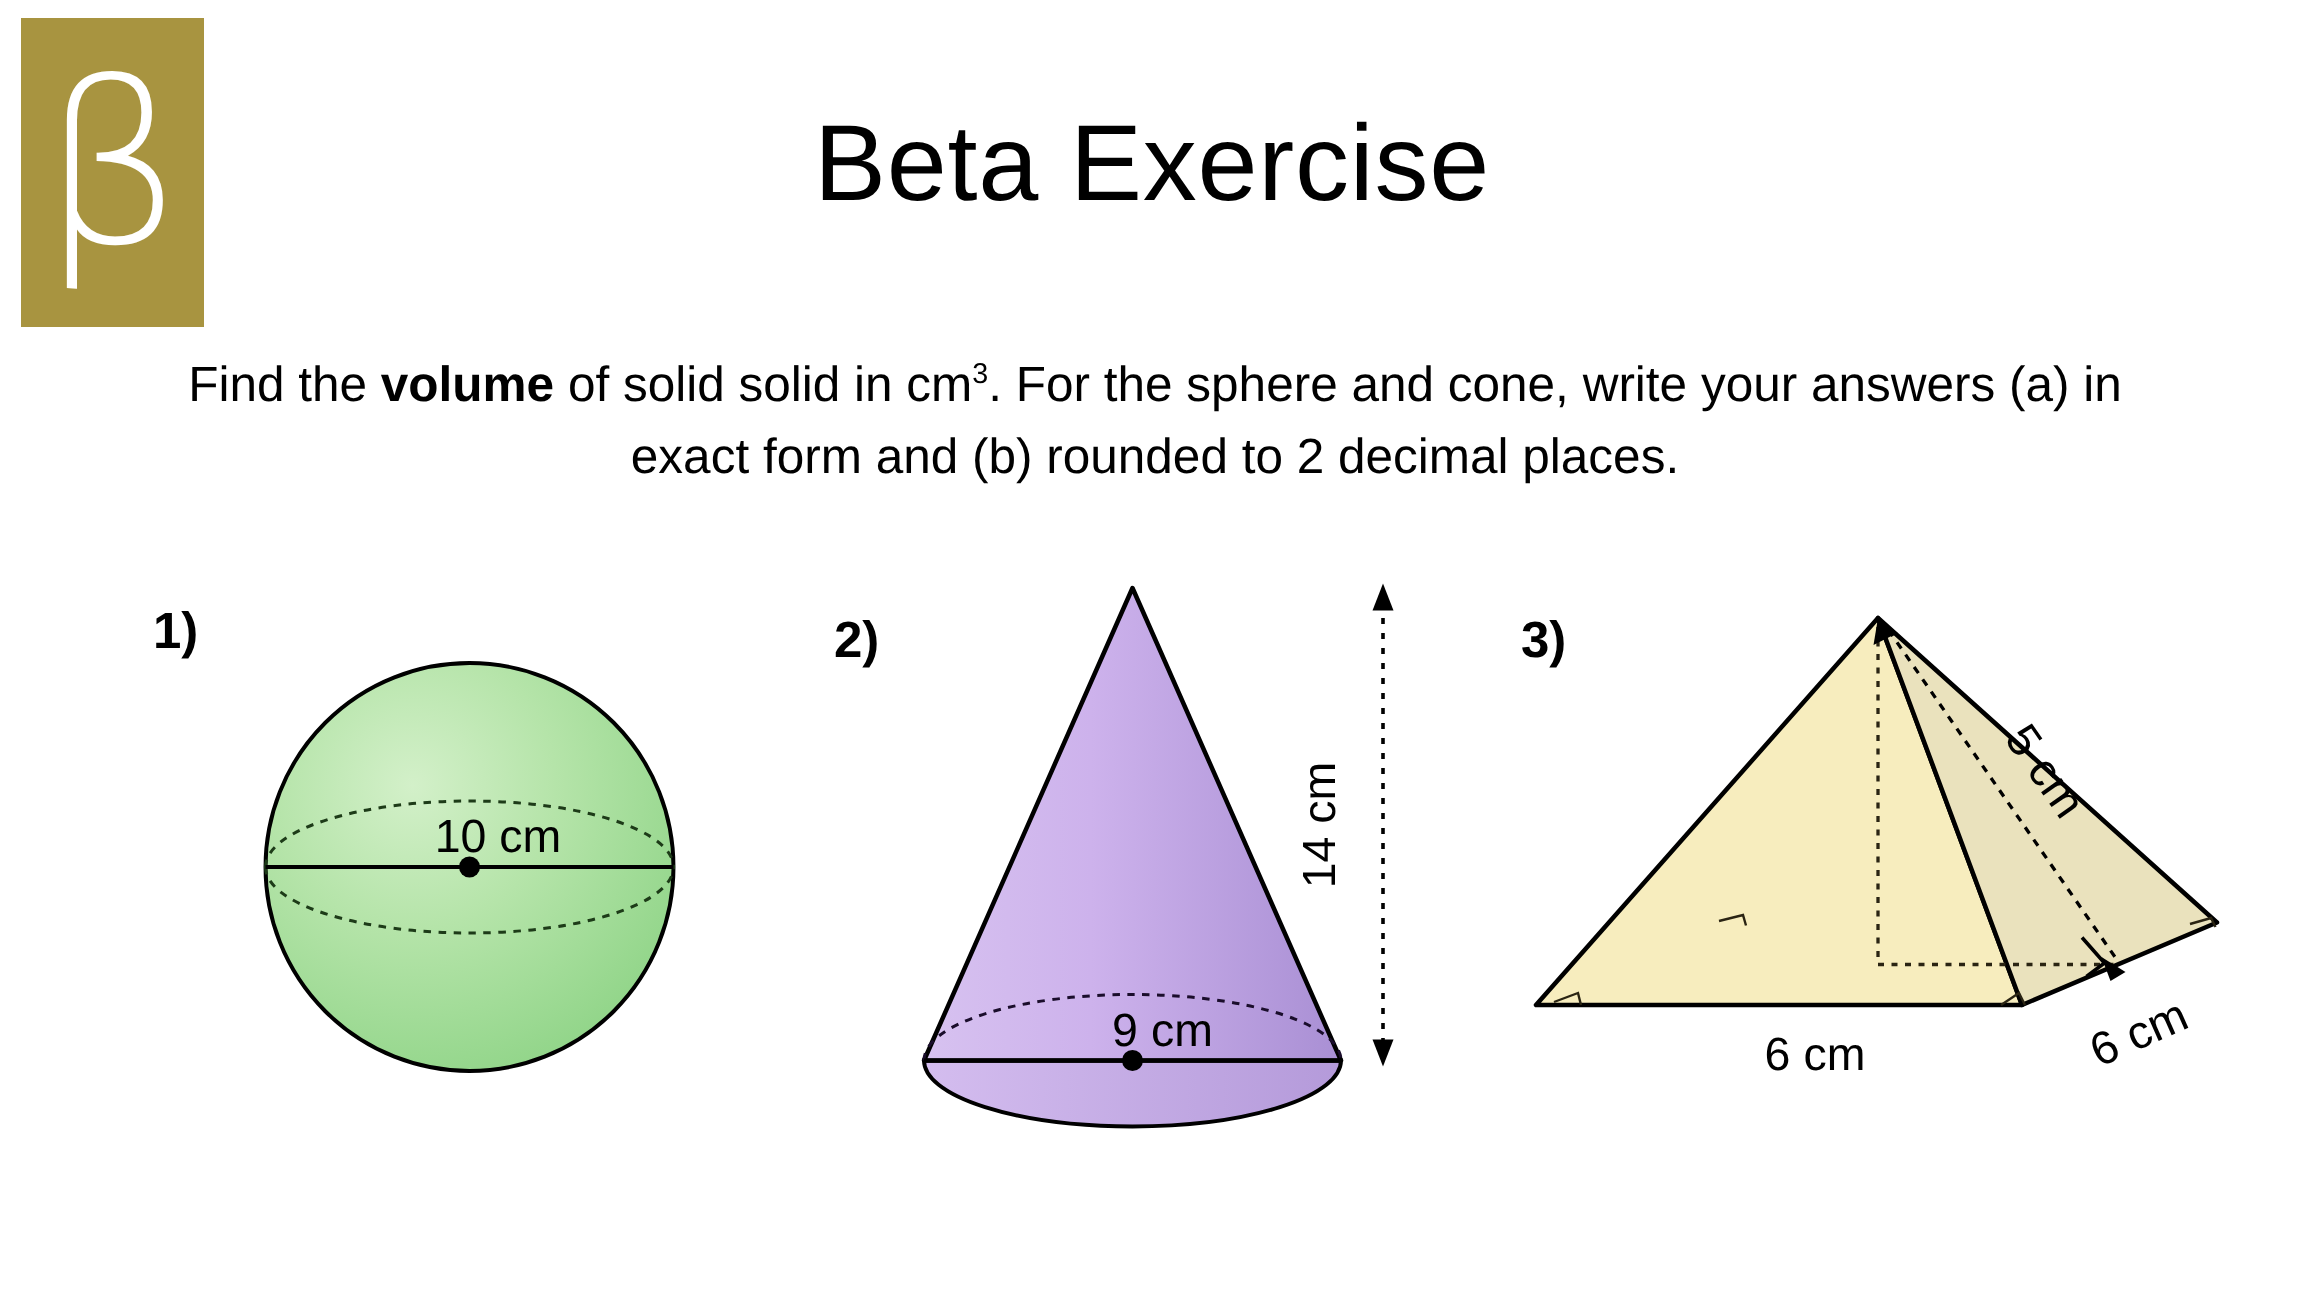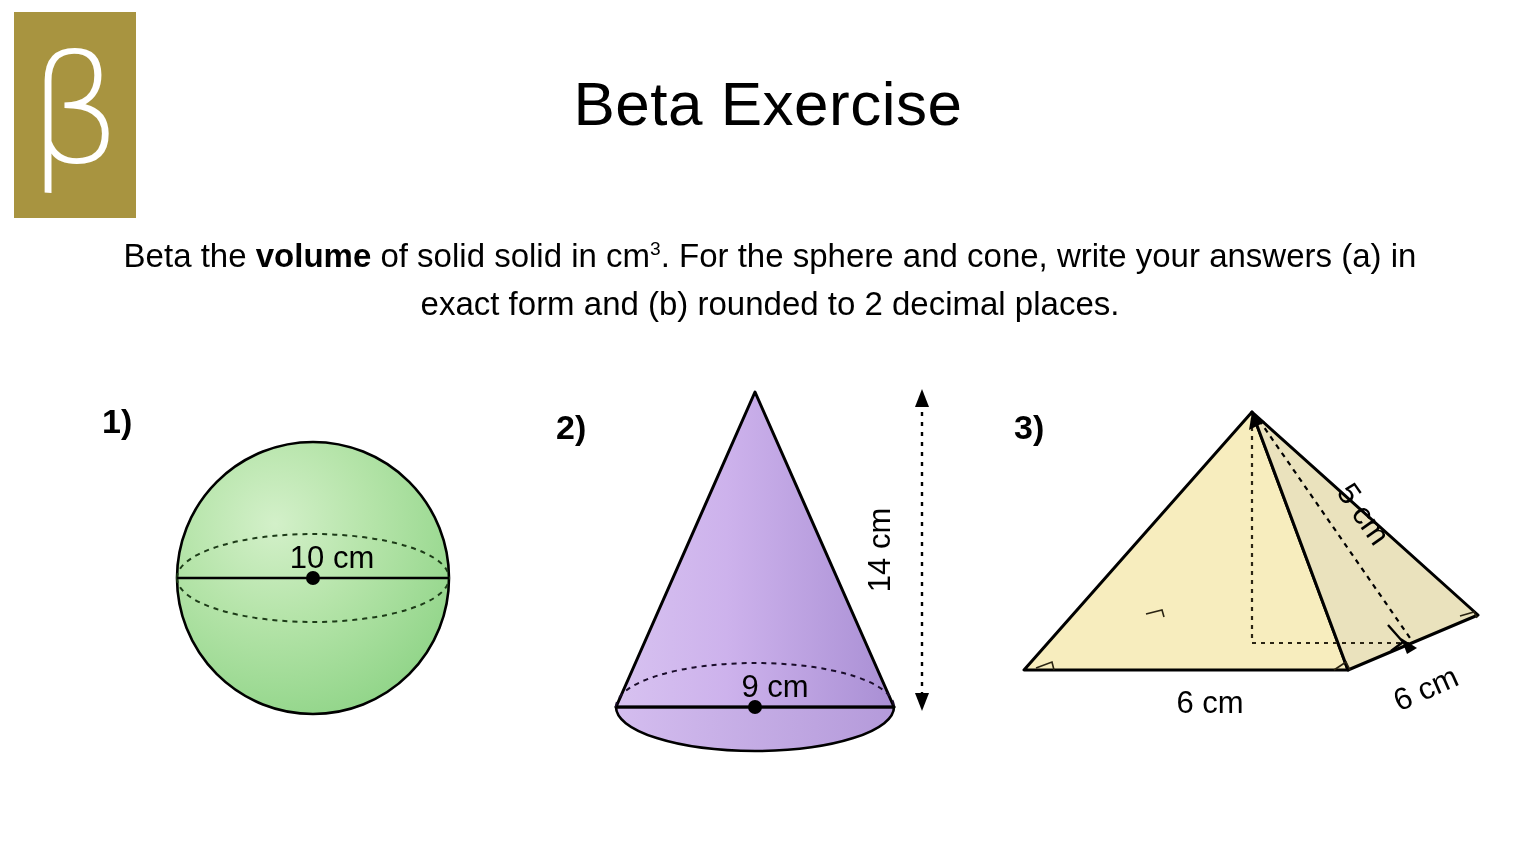--- a/index.html
+++ b/index.html
@@ -45,21 +45,21 @@
     user-select: none;
   }
 
   
   .slide-title {
     position: absolute;
     left: 0;
     top: 70px;
     width: 1536px;
     text-align: center;
-    font-size: 62px;
+    font-size: 72px;
     font-weight: 400;
     letter-spacing: 0.5px;
     line-height: 1.1;
   }
   .instructions {
     position: absolute;
     left: 100px;
     top: 232px;
     width: 1340px;
     text-align: center;
@@ -99,21 +99,21 @@
 <body>
 
 <div class="logo">
   <div class="logo-block" style="background: rgb(168, 148, 64);"></div>
   <div class="logo-glyph" style="color: rgb(255, 255, 255);">β</div>
 </div>
 
 <div class="slide-title">Beta Exercise</div>
 
 <div class="instructions">
-  <span>Beta the </span><b>volume</b><span> of solid solid in cm</span><sup>3</sup><span>. For the sphere and cone, write your</span>
+  <span>Find the </span><b>volume</b><span> of solid solid in cm</span><sup>3</sup><span>. For the sphere and cone, write your</span>
   <span>answers (a) in exact form and (b) rounded to 2 decimal places.</span>
 </div>
 
 <div class="figures">
 
   <div class="fig" style="left:80px;width:420px;height:400px;">
     <div class="fig-num" style="left:22px;top:22px;">1)</div>
     <svg class="fig-svg" width="420" height="400" viewBox="0 0 420 400">
       <defs>
         <radialGradient id="sphereGrad" cx="36%" cy="30%" r="78%">

